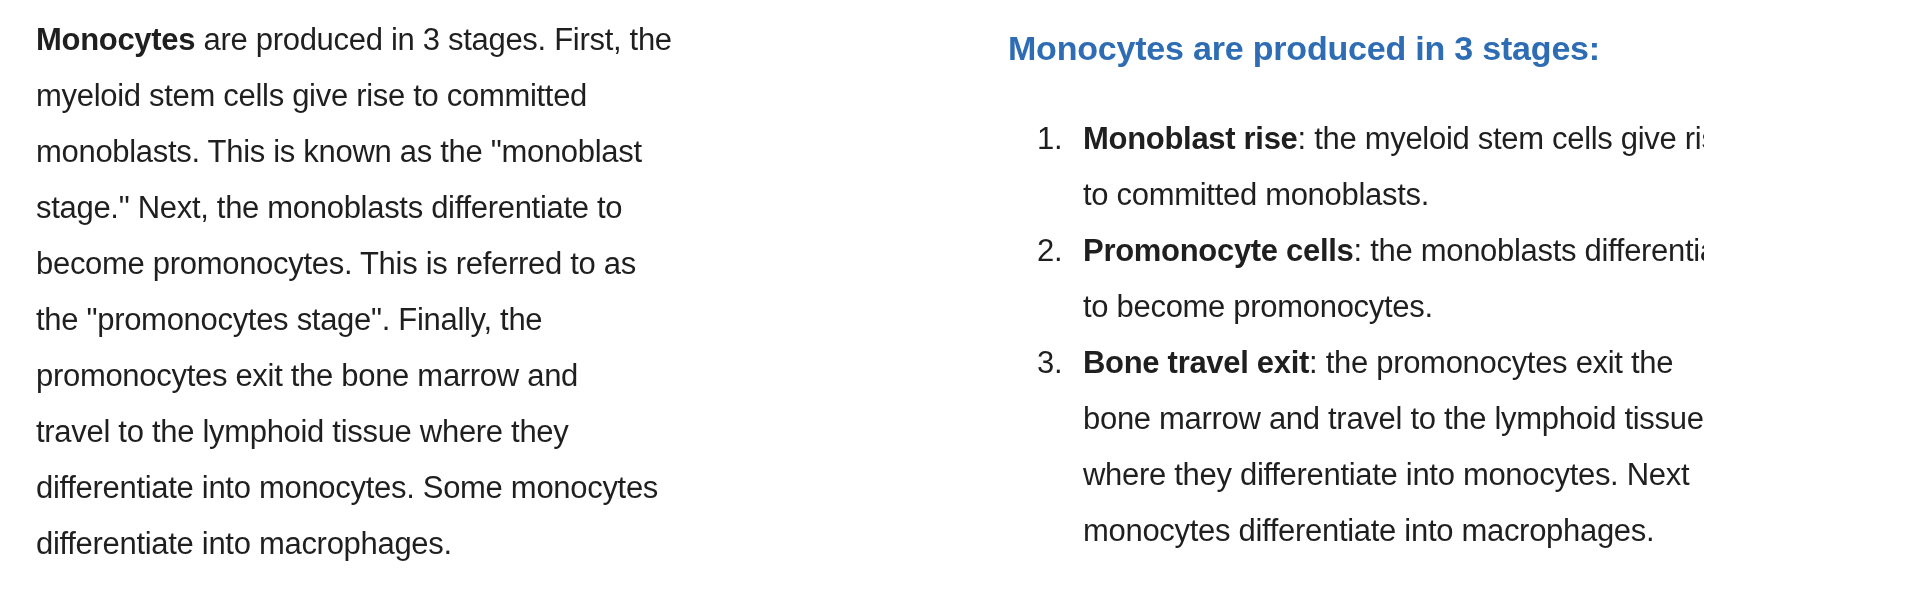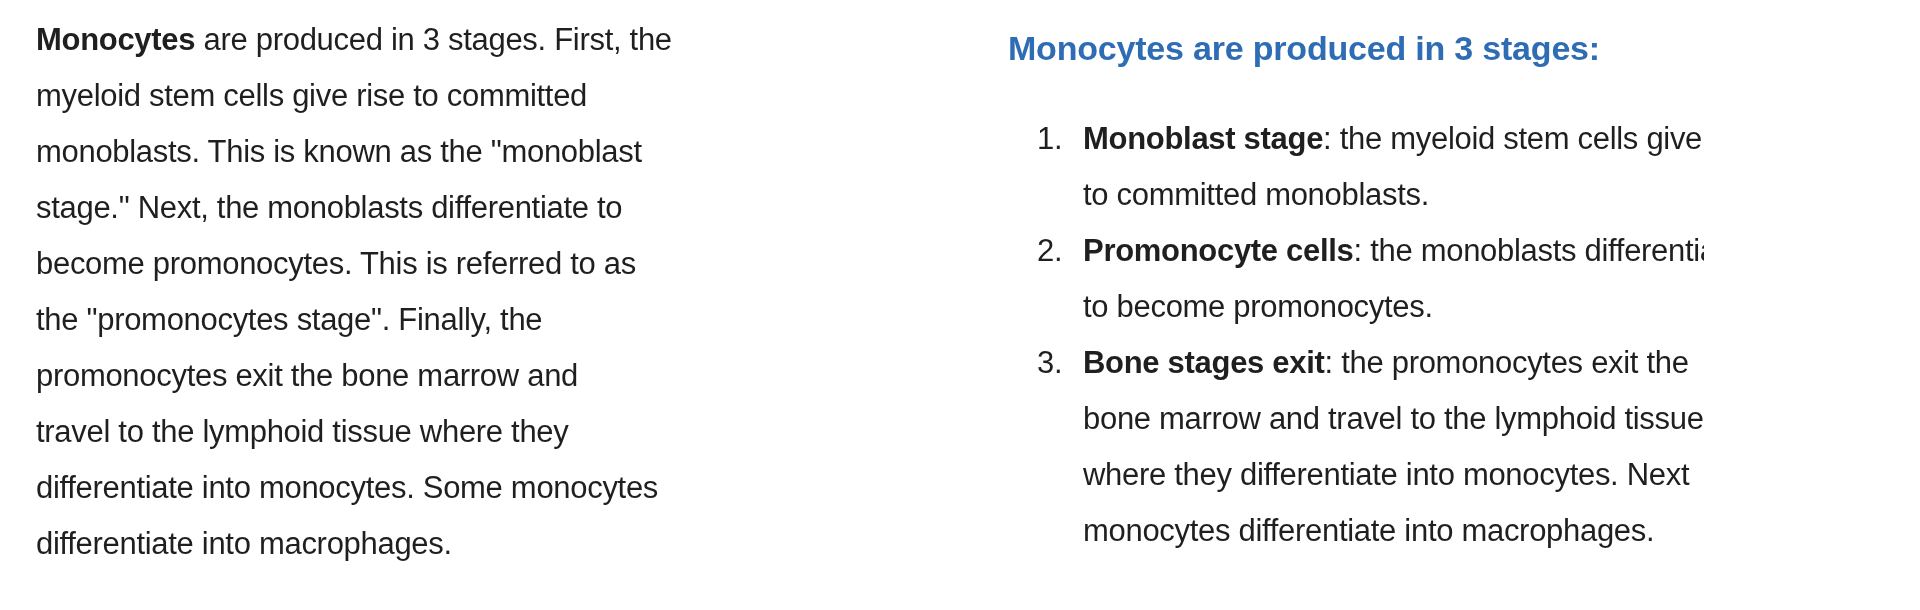--- a/index.html
+++ b/index.html
@@ -94,33 +94,33 @@
 differentiate into monocytes. Some monocytes
 differentiate into macrophages.</span></p>
   </section>
 
   <section class="col-right">
     <h2 class="heading">Monocytes are produced in 3 stages:</h2>
     <ol class="stage-list">
 
         <li class="stage-item">
           <span class="stage-num">1.</span>
-          <span class="stage-body"><strong>Monoblast stage</strong><span>: the myeloid stem cells give rise
+          <span class="stage-body"><strong>Monoblast rise</strong><span>: the myeloid stem cells give rise
 to committed monoblasts.</span></span>
         </li>
 
         <li class="stage-item">
           <span class="stage-num">2.</span>
           <span class="stage-body"><strong>Promonocyte cells</strong><span>: the monoblasts differentiate
 to become promonocytes.</span></span>
         </li>
 
         <li class="stage-item">
           <span class="stage-num">3.</span>
-          <span class="stage-body"><strong>Bone stages exit</strong><span>: the promonocytes exit the
+          <span class="stage-body"><strong>Bone travel exit</strong><span>: the promonocytes exit the
 bone marrow and travel to the lymphoid tissue
 where they differentiate into monocytes. Next
 monocytes differentiate into macrophages.</span></span>
         </li>
       </ol>
   </section>
 
 </div>
 
 </body></html>

